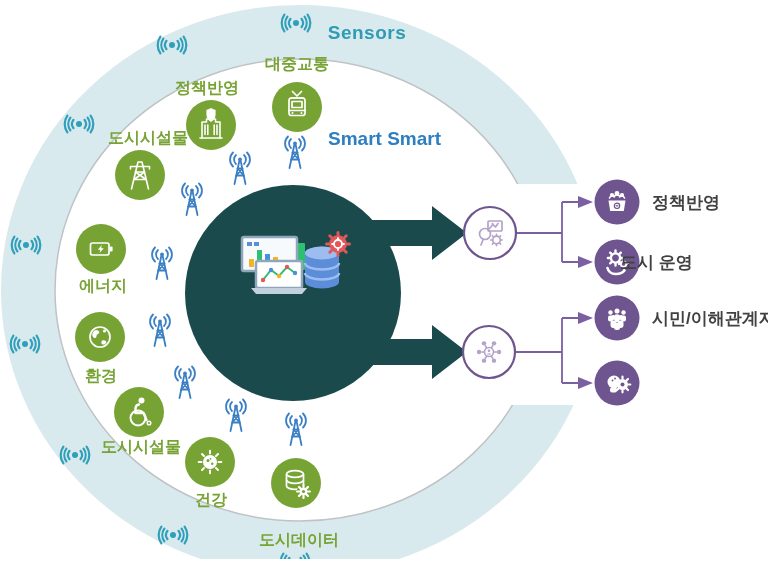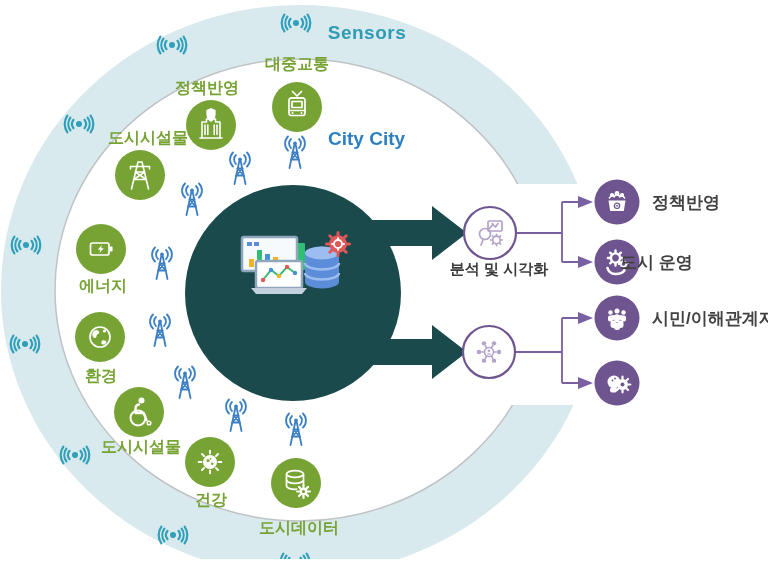--- a/index.html
+++ b/index.html
@@ -311,32 +311,31 @@
         <circle r="2" fill="#6f5590"></circle>
       </g>
       <circle cx="-4.5" cy="-2.5" r="0.9" fill="#6f5590"></circle>
       <circle cx="-2" cy="-4.5" r="0.9" fill="#6f5590"></circle>
     </g>
   </svg>
 
   <div class="lbl sensors-label" style="left:367px;top:33px">Sensors</div>
 
   <div class="solutions-label">
-    <div>City City</div>
+    <div>Smart Smart</div>
   </div>
 
 
   <div class="lbl cat-label" style="left:297px;top:64px">대중교통</div>
   <div class="lbl cat-label" style="left:207px;top:88px">정책반영</div>
   <div class="lbl cat-label" style="left:148px;top:138px">도시시설물</div>
   <div class="lbl cat-label" style="left:103px;top:286px">에너지</div>
   <div class="lbl cat-label" style="left:101px;top:376px">환경</div>
   <div class="lbl cat-label" style="left:141px;top:447px">도시시설물</div>
   <div class="lbl cat-label" style="left:211px;top:500px">건강</div>
-  <div class="lbl cat-label" style="left:299px;top:528px">도시데이터</div>
-
-  <div class="lbl process-label" style="left:499px;top:269px">분석 및 시각화</div>
+  <div class="lbl cat-label" style="left:299px;top:540px">도시데이터</div>
+
 
   <div class="output-label" style="left:652px;top:202px">정책반영</div>
   <div class="output-label" style="left:620px;top:262px">도시 운영</div>
   <div class="output-label" style="left:652px;top:318px">시민/이해관계자</div>
 
 </div>
 
 </body></html>

